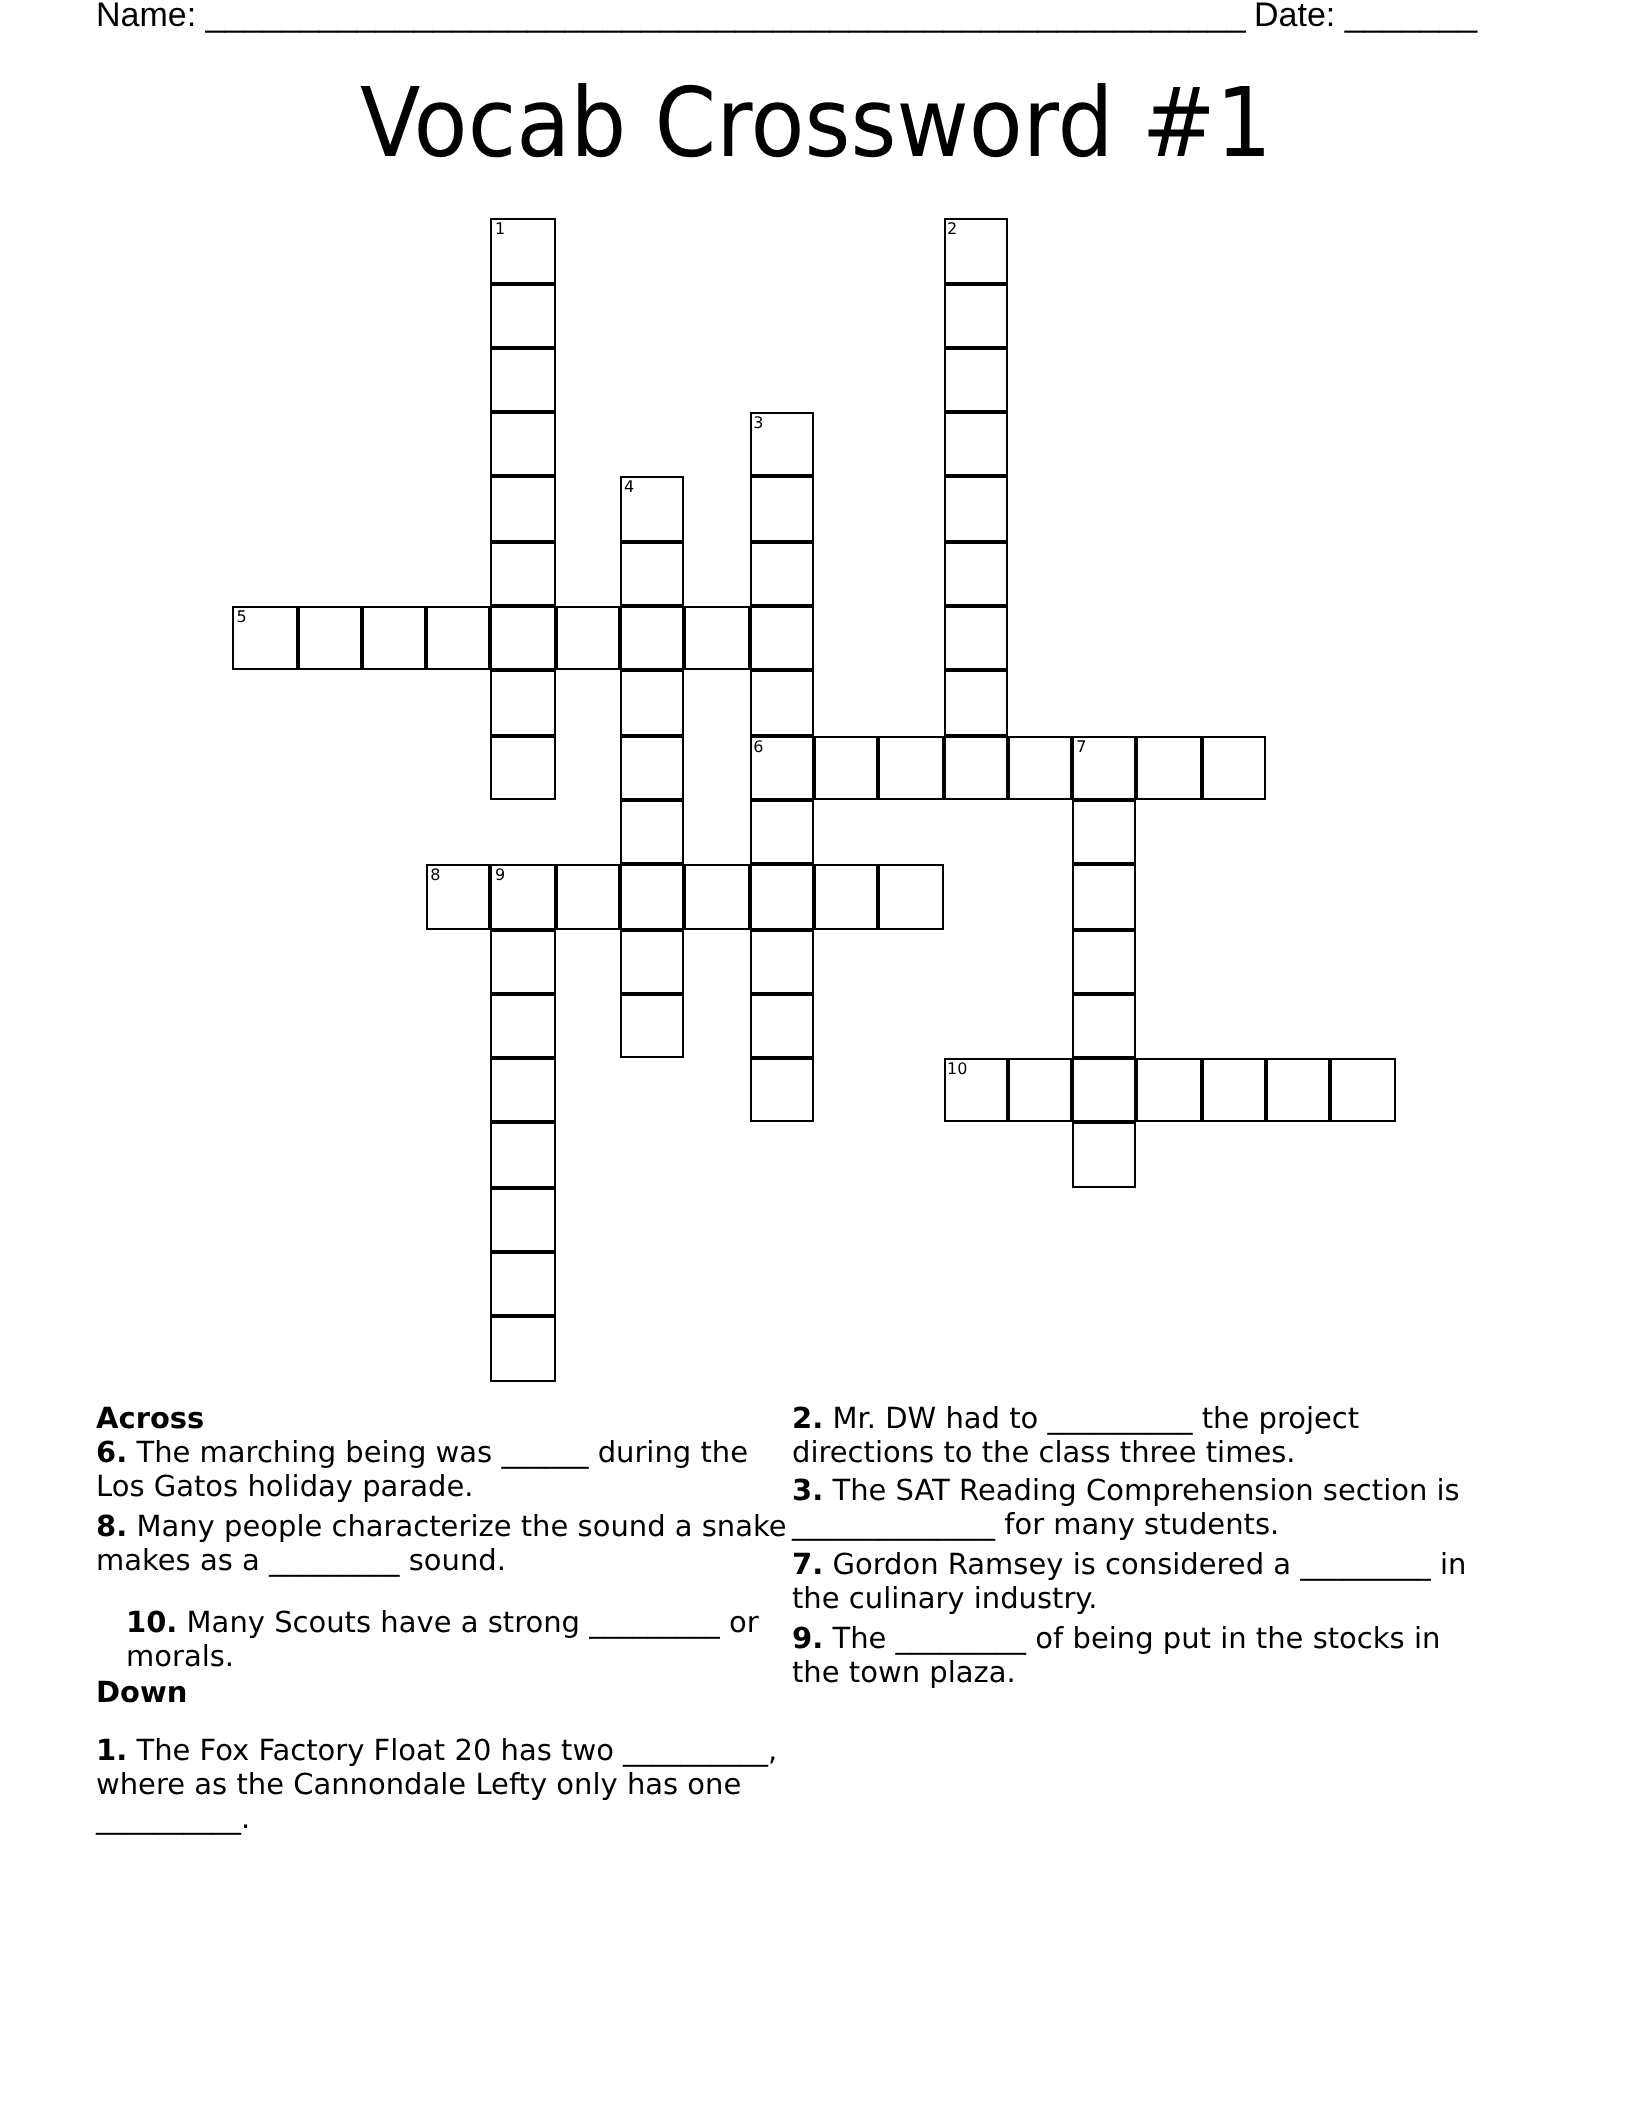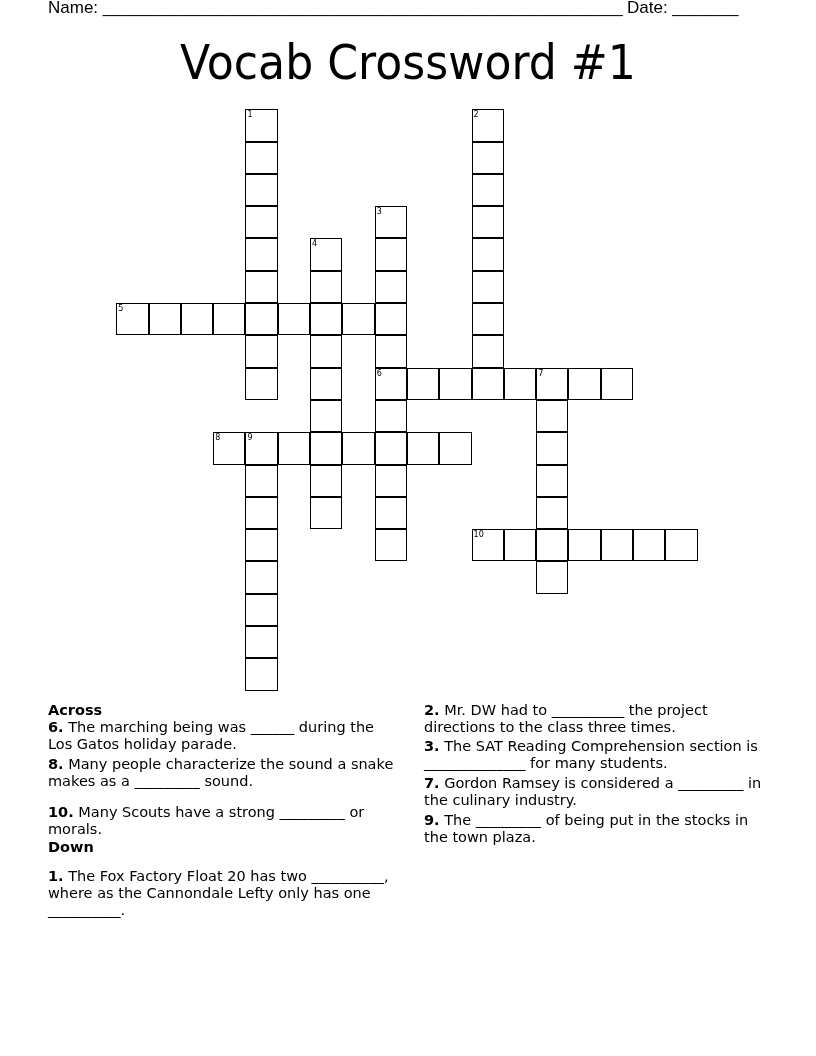--- a/index.html
+++ b/index.html
@@ -118,23 +118,23 @@
     <div class="cell" style="left: 452.2px; top: 419.9px;"></div>
     <div class="cell" style="left: 484.5px; top: 419.9px;"></div>
     <div class="cell" style="left: 516.8px; top: 419.9px;"></div>
     <div class="cell" style="left: 549.1px; top: 419.9px;"></div>
   </div>
 
 <div class="clues" style="left:48px; top:702px; width:352px;">
   <div class="head">Across</div>
   <div class="clue"><b>6.</b><span> The marching being was ______ during the Los Gatos holiday parade.</span></div>
   <div class="clue" style="margin-bottom:14px;"><b>8.</b><span> Many people characterize the sound a snake makes as a _________ sound.</span></div>
-  <div class="clue" style="margin-bottom:1px;"><b>10.</b><span> Many Scouts have a strong _________ or morals.</span></div>
+  <div class="clue" style="margin-bottom:1px;margin-left:15px;"><b>10.</b><span> Many Scouts have a strong _________ or morals.</span></div>
   <div class="head" style="margin-bottom:12px;">Down</div>
   <div class="clue"><b>1.</b><span> The Fox Factory Float 20 has two __________, where as the Cannondale Lefty only has one __________.</span></div>
 </div>
 
-<div class="clues" style="left:424px; top:702px; width:345px;">
+<div class="clues" style="left:396px; top:702px; width:345px;">
   <div class="clue" style="margin-bottom:2px;"><b>2.</b><span> Mr. DW had to __________ the project directions to the class three times.</span></div>
   <div class="clue"><b>3.</b><span> The SAT Reading Comprehension section is ______________ for many students.</span></div>
   <div class="clue"><b>7.</b><span> Gordon Ramsey is considered a _________ in the culinary industry.</span></div>
   <div class="clue"><b>9.</b><span> The _________ of being put in the stocks in the town plaza.</span></div>
 </div>
 
 </body></html>

